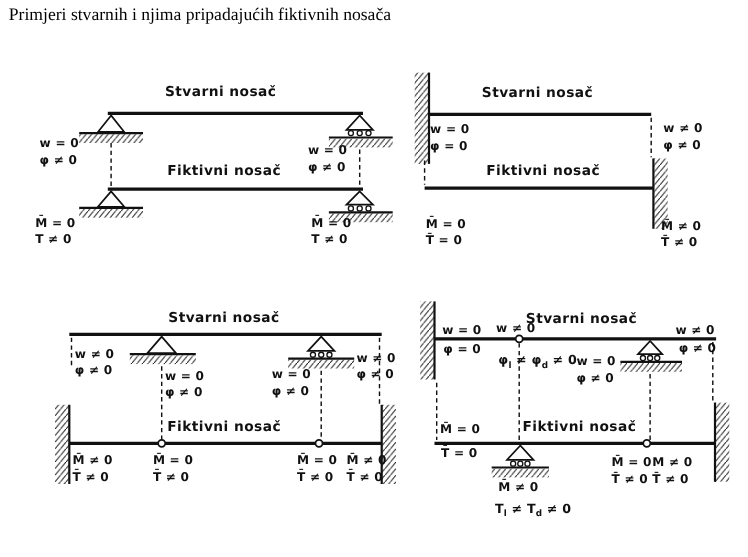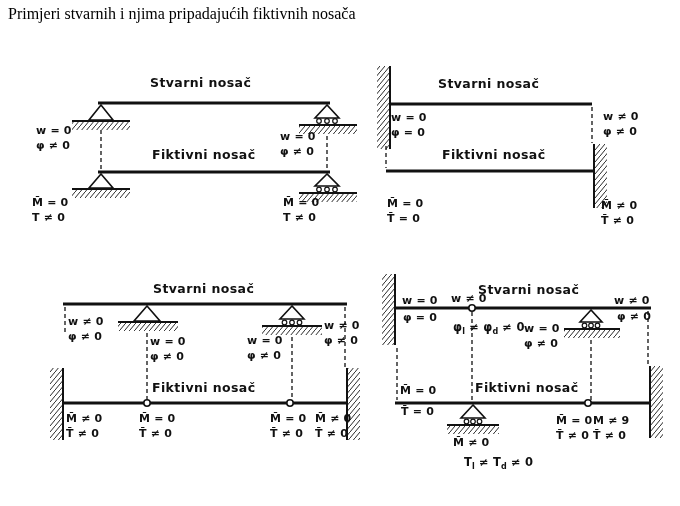--- a/index.html
+++ b/index.html
@@ -198,25 +198,25 @@
   </div>
   <div class="lbl pair" style="left:524px;top:322px">
     <div>w = 0</div>
     <div>φ ≠ 0</div>
   </div>
   <div class="lbl" style="left:614px;top:294px">w ≠ 0</div>
   <div class="lbl" style="left:617px;top:310px">φ ≠ 0</div>
   <div class="lbl" style="left:400px;top:384px">M̄ = 0</div>
   <div class="lbl" style="left:401px;top:405px">T̄ = 0</div>
   <div class="lbl" style="left:453px;top:436px">M̄ ≠ 0</div>
-  <div class="lbl" style="left:464px;top:455px;font-size:11.5px">
+  <div class="lbl" style="left:450px;top:455px;font-size:11.5px">
     <span>T</span><sub>l</sub><span> ≠ T</span><sub>d</sub><span> ≠ 0</span>
   </div>
   <div class="lbl pair" style="left:556px;top:414px">
     <div>M̄ = 0</div>
     <div>T̄ ≠ 0</div>
   </div>
   <div class="lbl pair" style="left:593px;top:414px">
-    <div>M ≠ 9</div>
+    <div>M ≠ 0</div>
     <div>T̄ ≠ 0</div>
   </div>
 
 </div>
 
 </body></html>

